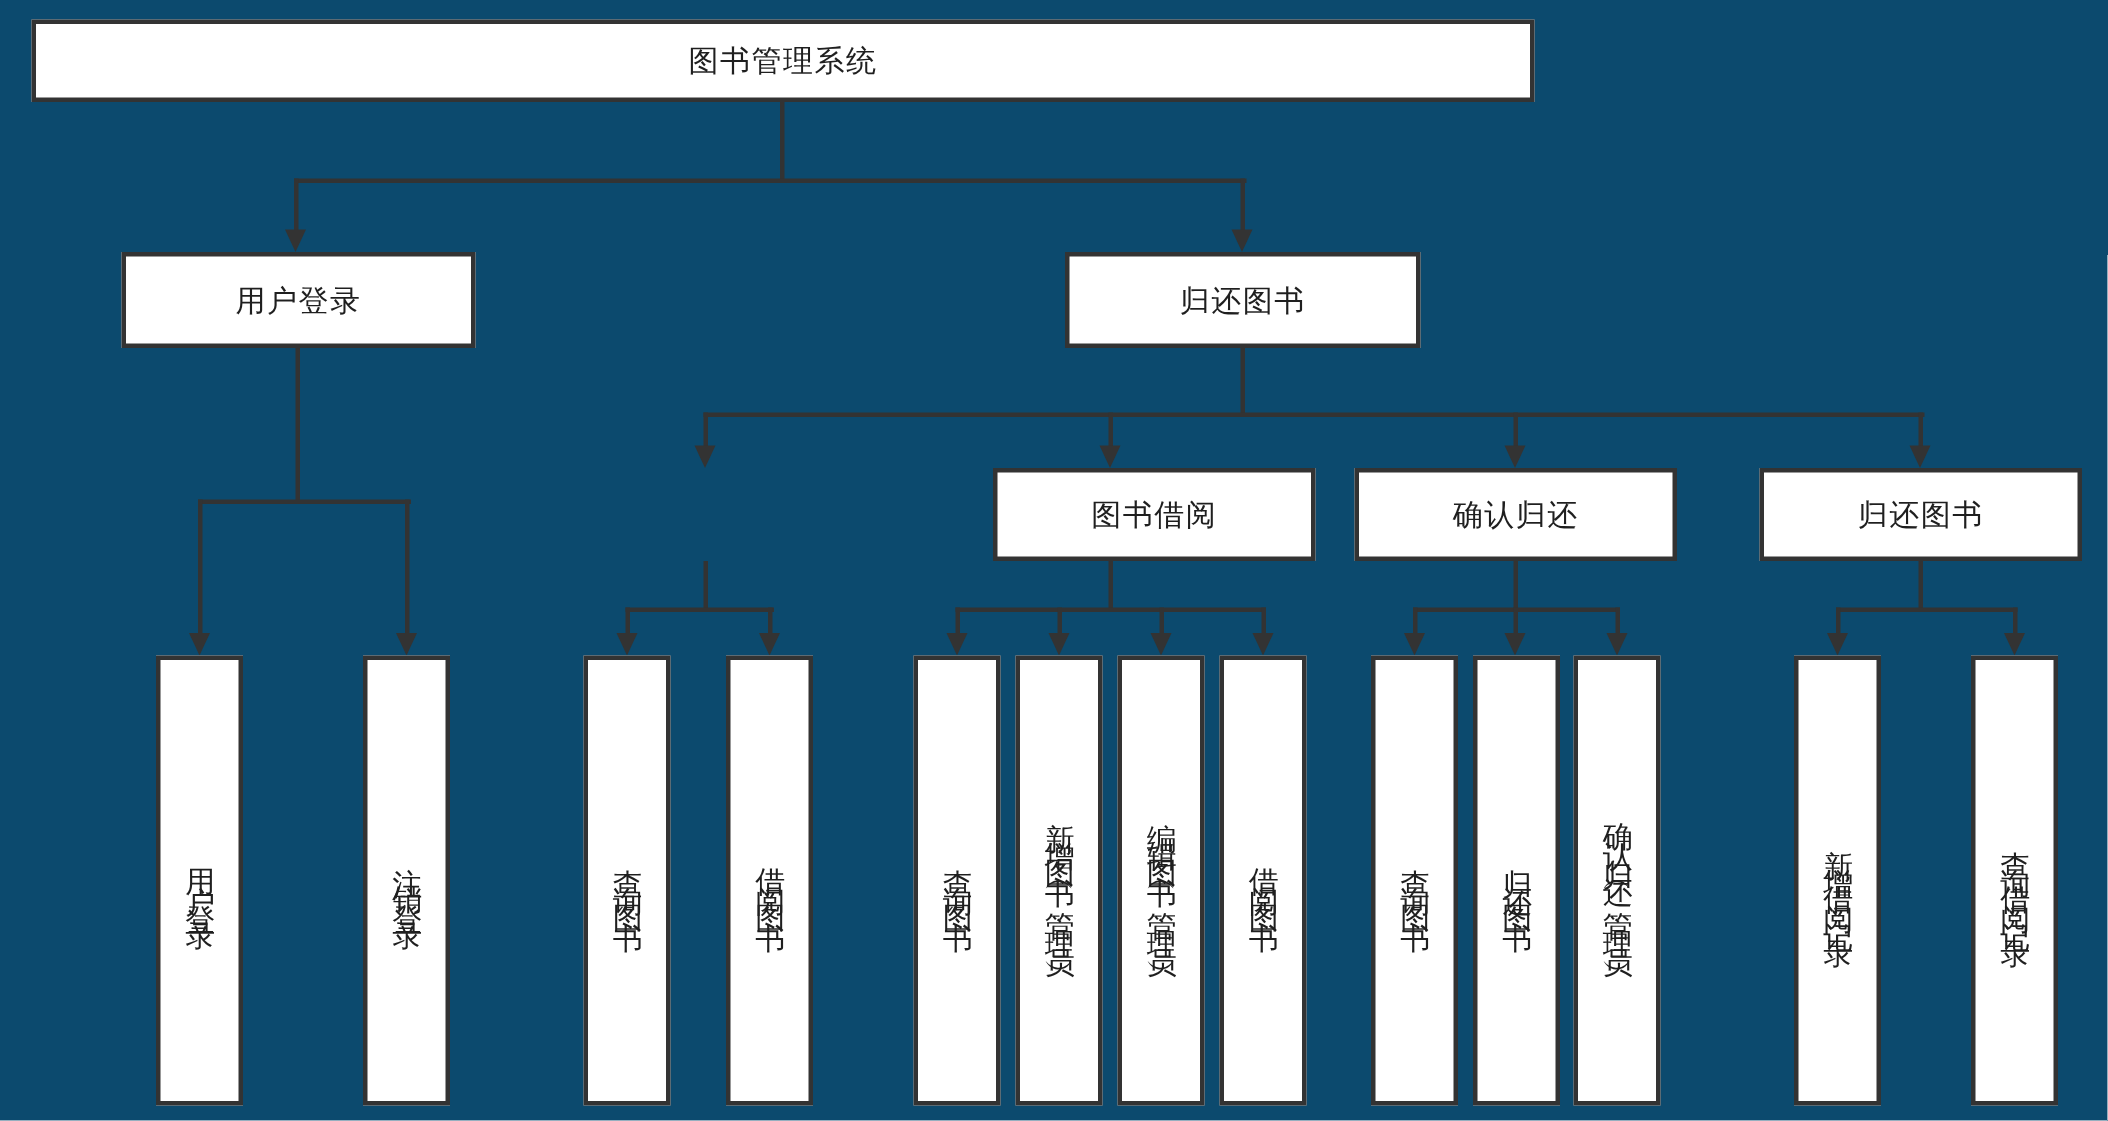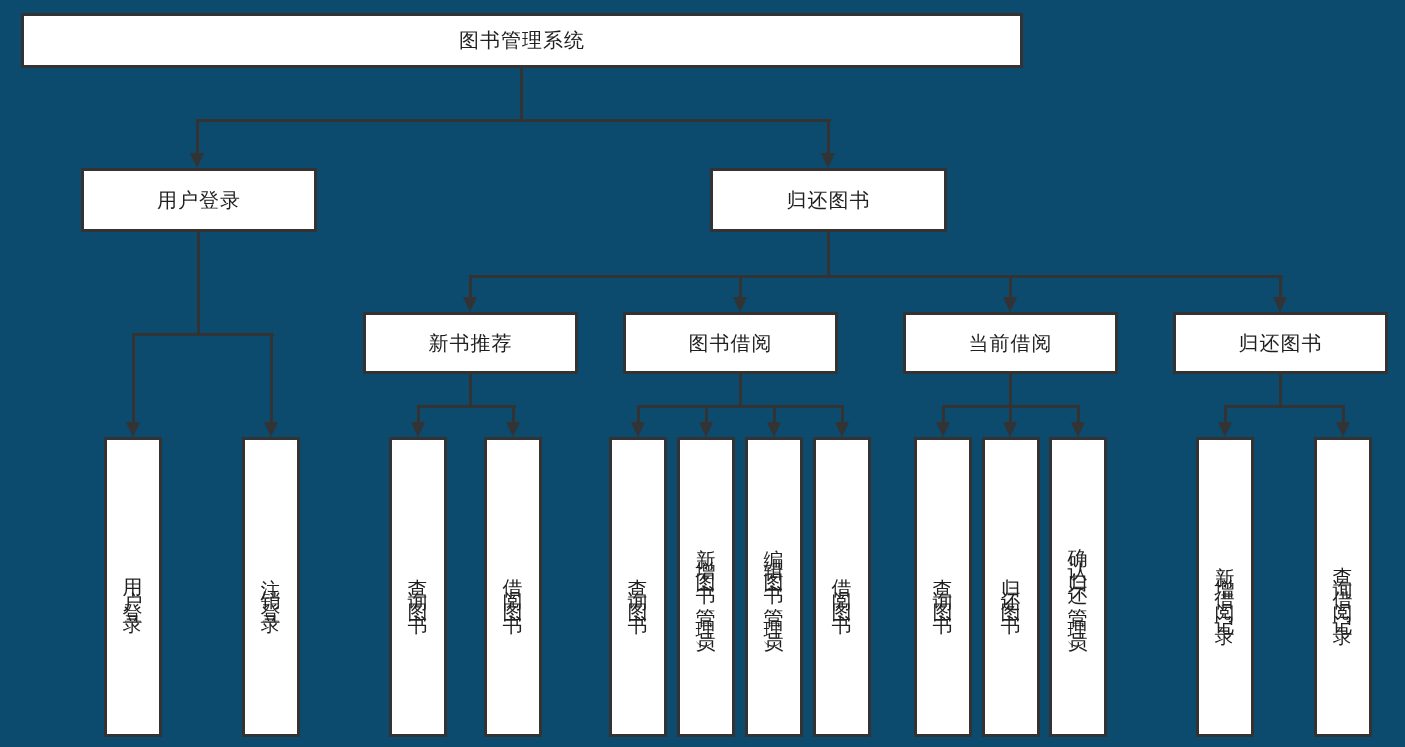--- a/index.html
+++ b/index.html
@@ -62,23 +62,22 @@
   <div class="hline" style="left:469px;top:275px;width:814px;"></div>
   <div class="vline" style="left:469px;top:275px;height:25px;"></div>
   <div class="arrow" style="left:463px;top:297px;"></div>
   <div class="vline" style="left:739px;top:275px;height:25px;"></div>
   <div class="arrow" style="left:733px;top:297px;"></div>
   <div class="vline" style="left:1009px;top:275px;height:25px;"></div>
   <div class="arrow" style="left:1003px;top:297px;"></div>
   <div class="vline" style="left:1279px;top:275px;height:25px;"></div>
   <div class="arrow" style="left:1273px;top:297px;"></div>
 
-  <div class="box" style="left:363px;top:312px;width:215px;height:62px;">新书推荐</div>
-  <div class="box" style="left:623px;top:312px;width:215px;height:62px;font-family:Liberation Serif, serif;">图书借阅</div>
-  <div class="box" style="left:903px;top:312px;width:215px;height:62px;">当前借阅</div>
+  <div class="box" style="left:662px;top:312px;width:215px;height:62px;font-family:Liberation Serif, serif;">图书借阅</div>
+  <div class="box" style="left:903px;top:312px;width:215px;height:62px;">确认归还</div>
   <div class="box" style="left:1173px;top:312px;width:215px;height:62px;">归还图书</div>
 
   <div class="vline" style="left:469px;top:374px;height:33px;"></div>
   <div class="hline" style="left:417px;top:405px;width:99px;"></div>
   <div class="vline" style="left:417px;top:405px;height:19px;"></div>
   <div class="arrow" style="left:411px;top:422px;"></div>
   <div class="vline" style="left:512px;top:405px;height:19px;"></div>
   <div class="arrow" style="left:506px;top:422px;"></div>
 
   <div class="vline" style="left:739px;top:374px;height:33px;"></div>

